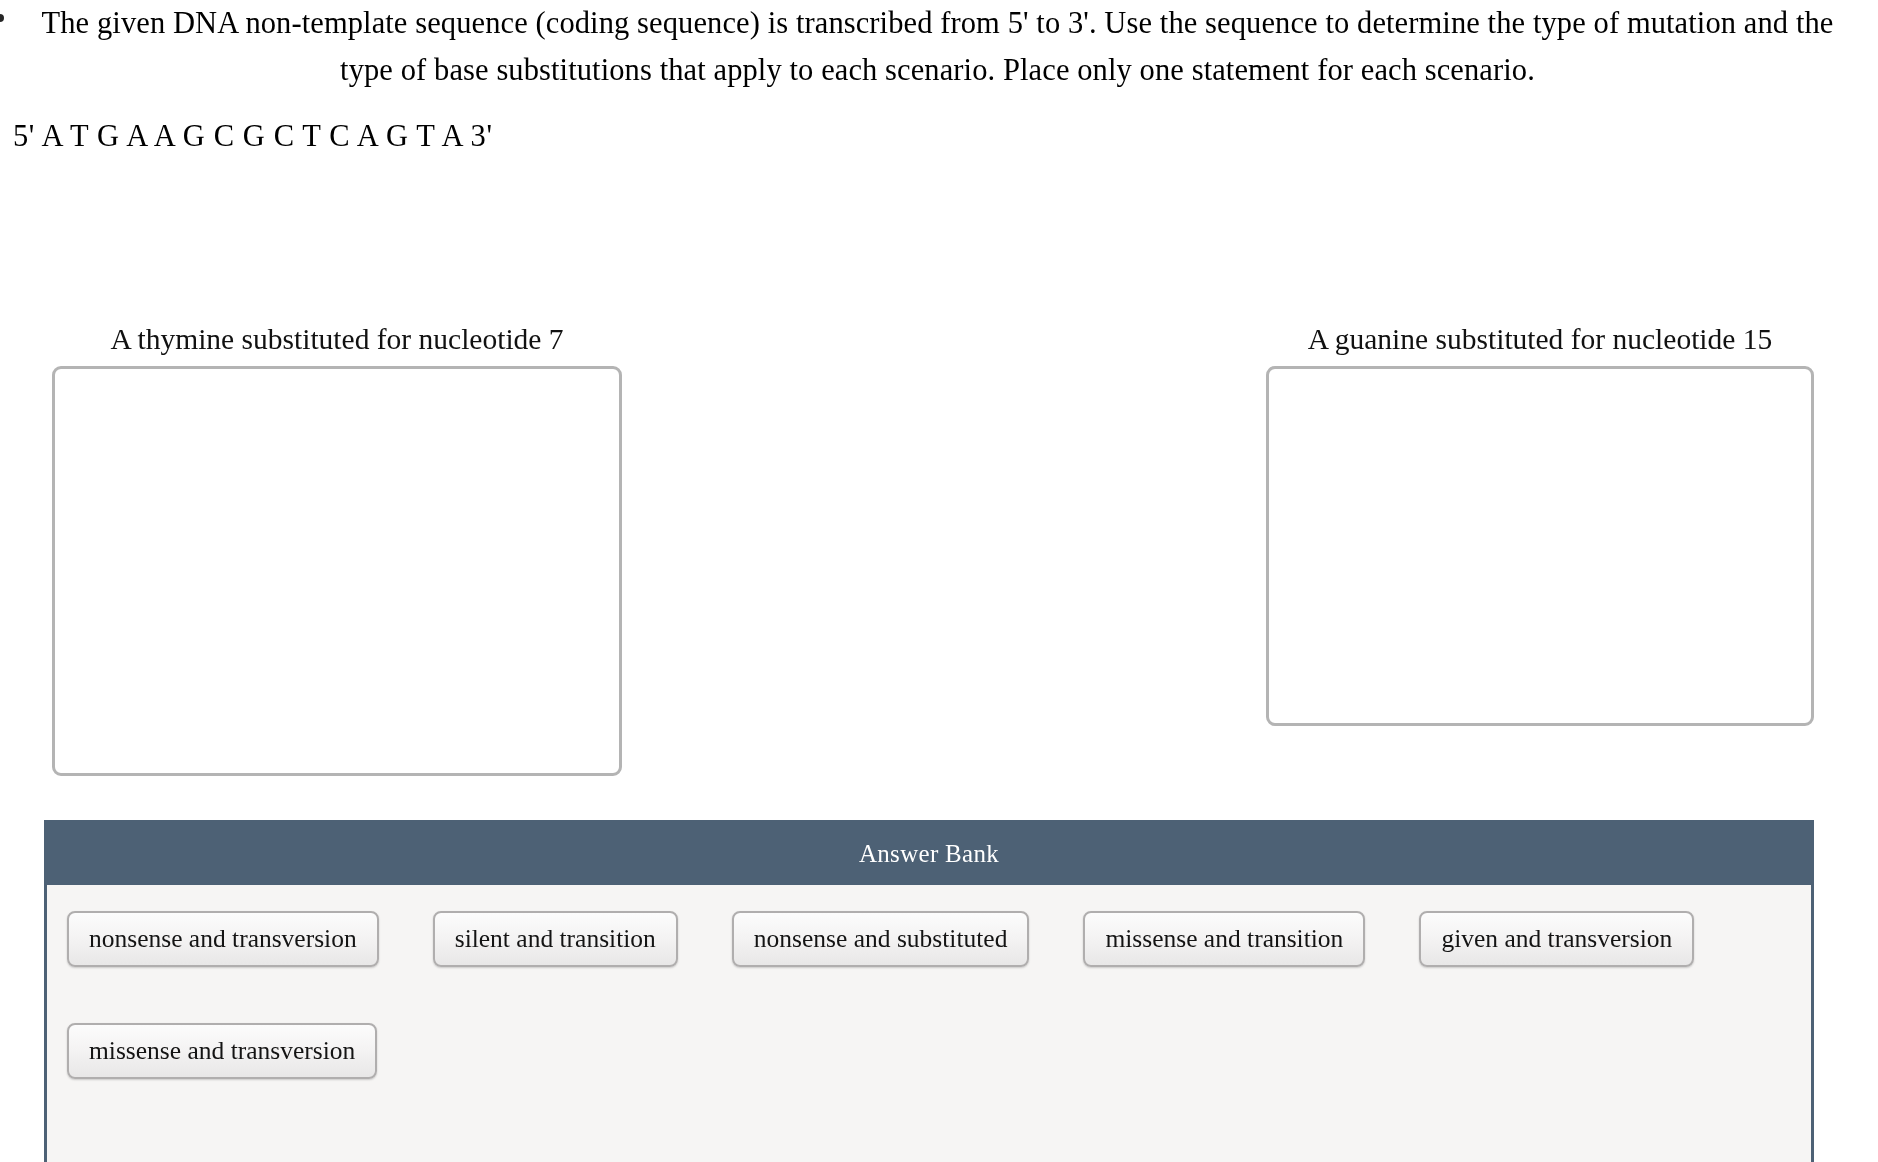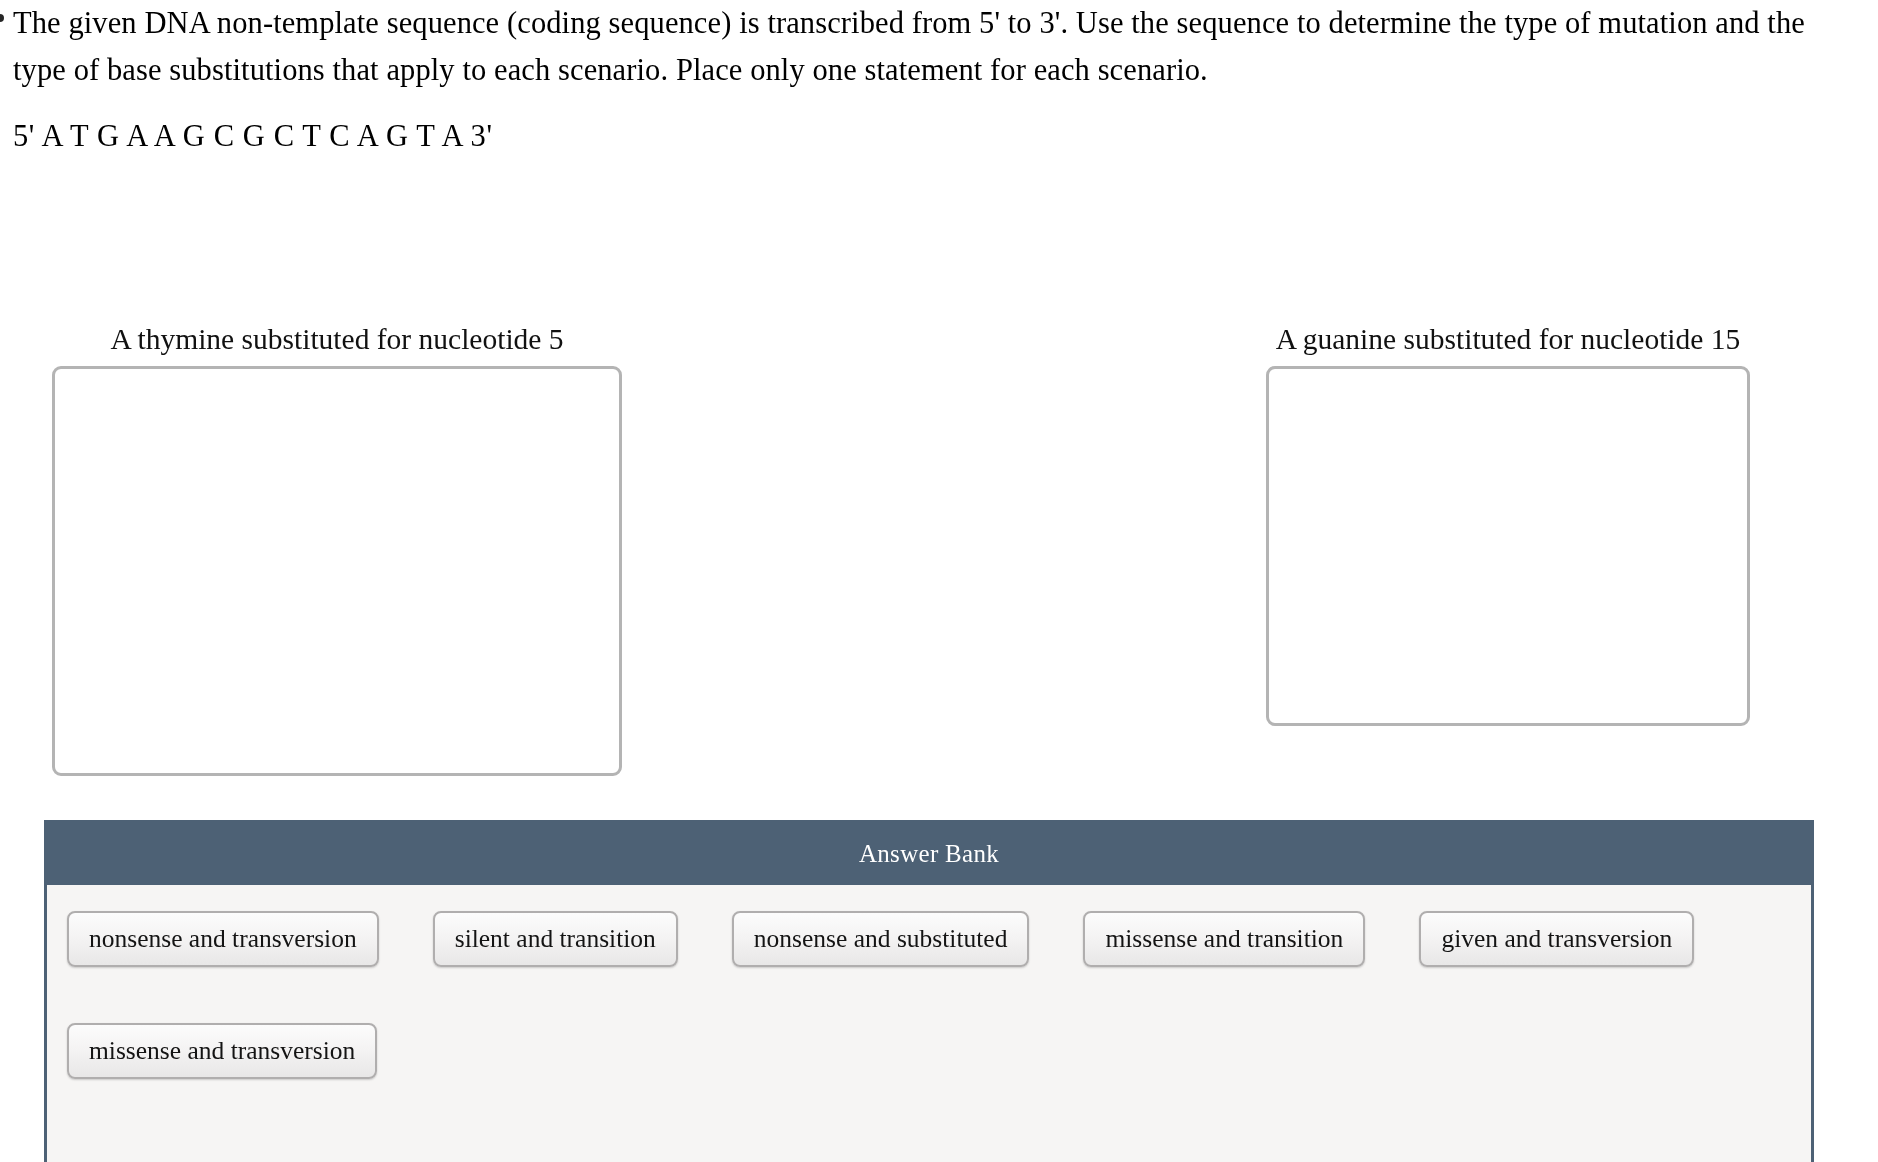--- a/index.html
+++ b/index.html
@@ -15,20 +15,21 @@
     overflow: hidden;
     position: relative;
   }
 
   
   #question-block {
     position: absolute;
     left: 0px;
     top: 0px;
     width: 1878px;
+    text-align: center;
   }
   .q-marker {
     position: absolute;
     left: -4px;
     top: 14px;
     width: 8px;
     height: 8px;
     background: #000;
     border-radius: 50%;
     opacity: 0.85;
@@ -58,21 +59,21 @@
     top: 318px;
     width: 1878px;
     height: 480px;
   }
   .dz-col {
     position: absolute;
     top: 0;
   }
   .dz-col.col1 { left: 52px;   width: 570px; }
   .dz-col.col2 { left: 660px;  width: 570px; }
-  .dz-col.col3 { left: 1266px; width: 484px; }
+  .dz-col.col3 { left: 1266px; width: 548px; }
 
   .dz-label {
     text-align: center;
     font-size: 29.5px;
     line-height: 42px;
     color: #111111;
     padding: 0 6px;
   }
   .dz-box {
     border: 3px solid #b4b4b4;
@@ -134,21 +135,21 @@
 
 <div id="question-block">
   <div class="q-marker"></div>
   <div class="q-text">The given DNA non-template sequence (coding sequence) is transcribed from 5' to 3'. Use the sequence to determine the type of mutation and the type of base substitutions that apply to each scenario. Place only one statement for each scenario.</div>
   <div class="seq-line">5' A T G A A G C G C T C A G T A 3'</div>
 </div>
 
 <div id="dropzones">
 
   <div class="dz-col col1">
-    <div class="dz-label">A thymine substituted for nucleotide 5</div>
+    <div class="dz-label">A thymine substituted for nucleotide 7</div>
     <div class="dz-box"></div>
   </div>
 
 
   <div class="dz-col col3">
     <div class="dz-label">A guanine substituted for nucleotide 15</div>
     <div class="dz-box"></div>
   </div>
 
 </div>

